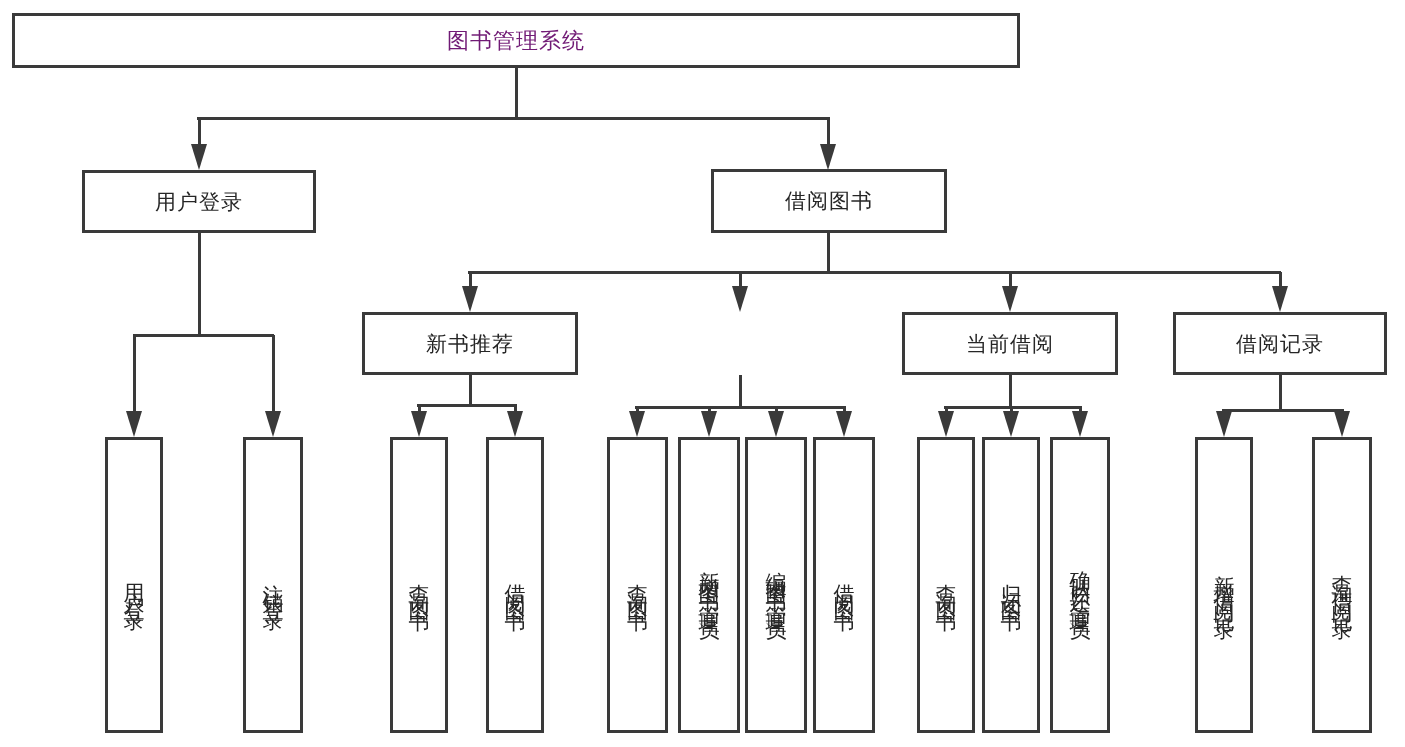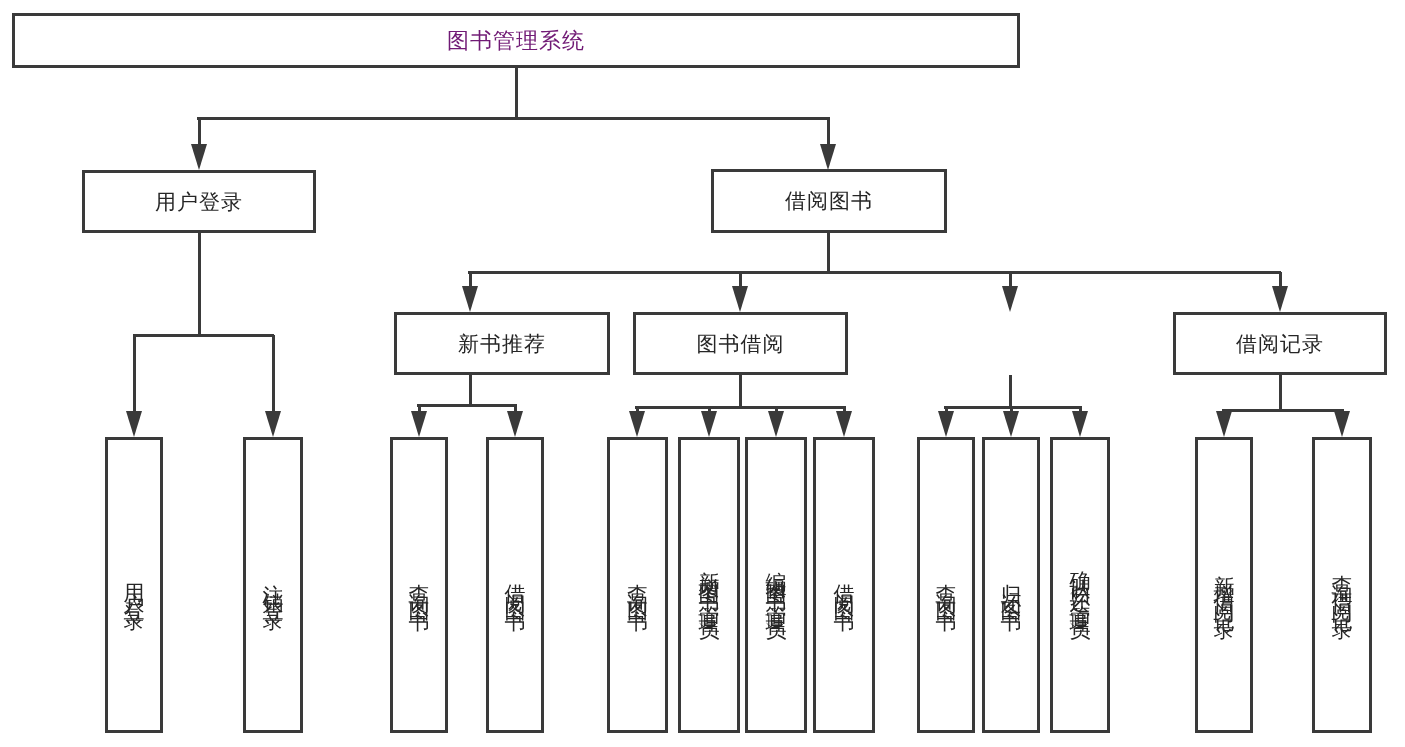--- a/index.html
+++ b/index.html
@@ -131,25 +131,25 @@
     <div class="arrow" style="left: 1334px; top: 411px; border-top-color: rgb(58, 58, 58);"></div>
     <div class="node h root" style="left: 12px; top: 13px; width: 1008px; height: 55px; border-color: rgb(58, 58, 58); background: rgb(255, 255, 255);">
       <span class="lbl" style="color: #701a75;">图书管理系统</span>
     </div>
     <div class="node h" style="left: 82px; top: 170px; width: 234px; height: 63px; border-color: rgb(58, 58, 58); background: rgb(255, 255, 255);">
       <span class="lbl" style="color: rgb(38, 38, 38);">用户登录</span>
     </div>
     <div class="node h" style="left: 711px; top: 169px; width: 236px; height: 64px; border-color: rgb(58, 58, 58); background: rgb(255, 255, 255);">
       <span class="lbl" style="color: rgb(38, 38, 38);">借阅图书</span>
     </div>
-    <div class="node h" style="left: 362px; top: 312px; width: 216px; height: 63px; border-color: rgb(58, 58, 58); background: rgb(255, 255, 255); margin-left: 32px;">
+    <div class="node h" style="left: 362px; top: 312px; width: 216px; height: 63px; border-color: rgb(58, 58, 58); background: rgb(255, 255, 255);">
       <span class="lbl" style="color: rgb(38, 38, 38);">新书推荐</span>
     </div>
-    <div class="node h" style="left: 633px; top: 312px; width: 215px; height: 63px; border-color: rgb(58, 58, 58); background: rgb(255, 255, 255);">
-      <span class="lbl" style="color: rgb(38, 38, 38);">图书借阅</span>
+    <div class="node h" style="left: 902px; top: 312px; width: 216px; height: 63px; border-color: rgb(58, 58, 58); background: rgb(255, 255, 255);">
+      <span class="lbl" style="color: rgb(38, 38, 38);">当前借阅</span>
     </div>
     <div class="node h" style="left: 1173px; top: 312px; width: 214px; height: 63px; border-color: rgb(58, 58, 58); background: rgb(255, 255, 255);">
       <span class="lbl" style="color: rgb(38, 38, 38);">借阅记录</span>
     </div>
     <div class="node v" style="left: 105px; top: 437px; width: 58px; height: 296px; border-color: rgb(58, 58, 58); background: rgb(255, 255, 255);">
       <span class="lbl" style="color: rgb(38, 38, 38);">用户登录</span>
     </div>
     <div class="node v" style="left: 243px; top: 437px; width: 60px; height: 296px; border-color: rgb(58, 58, 58); background: rgb(255, 255, 255);">
       <span class="lbl" style="color: rgb(38, 38, 38);">注销登录</span>
     </div>

